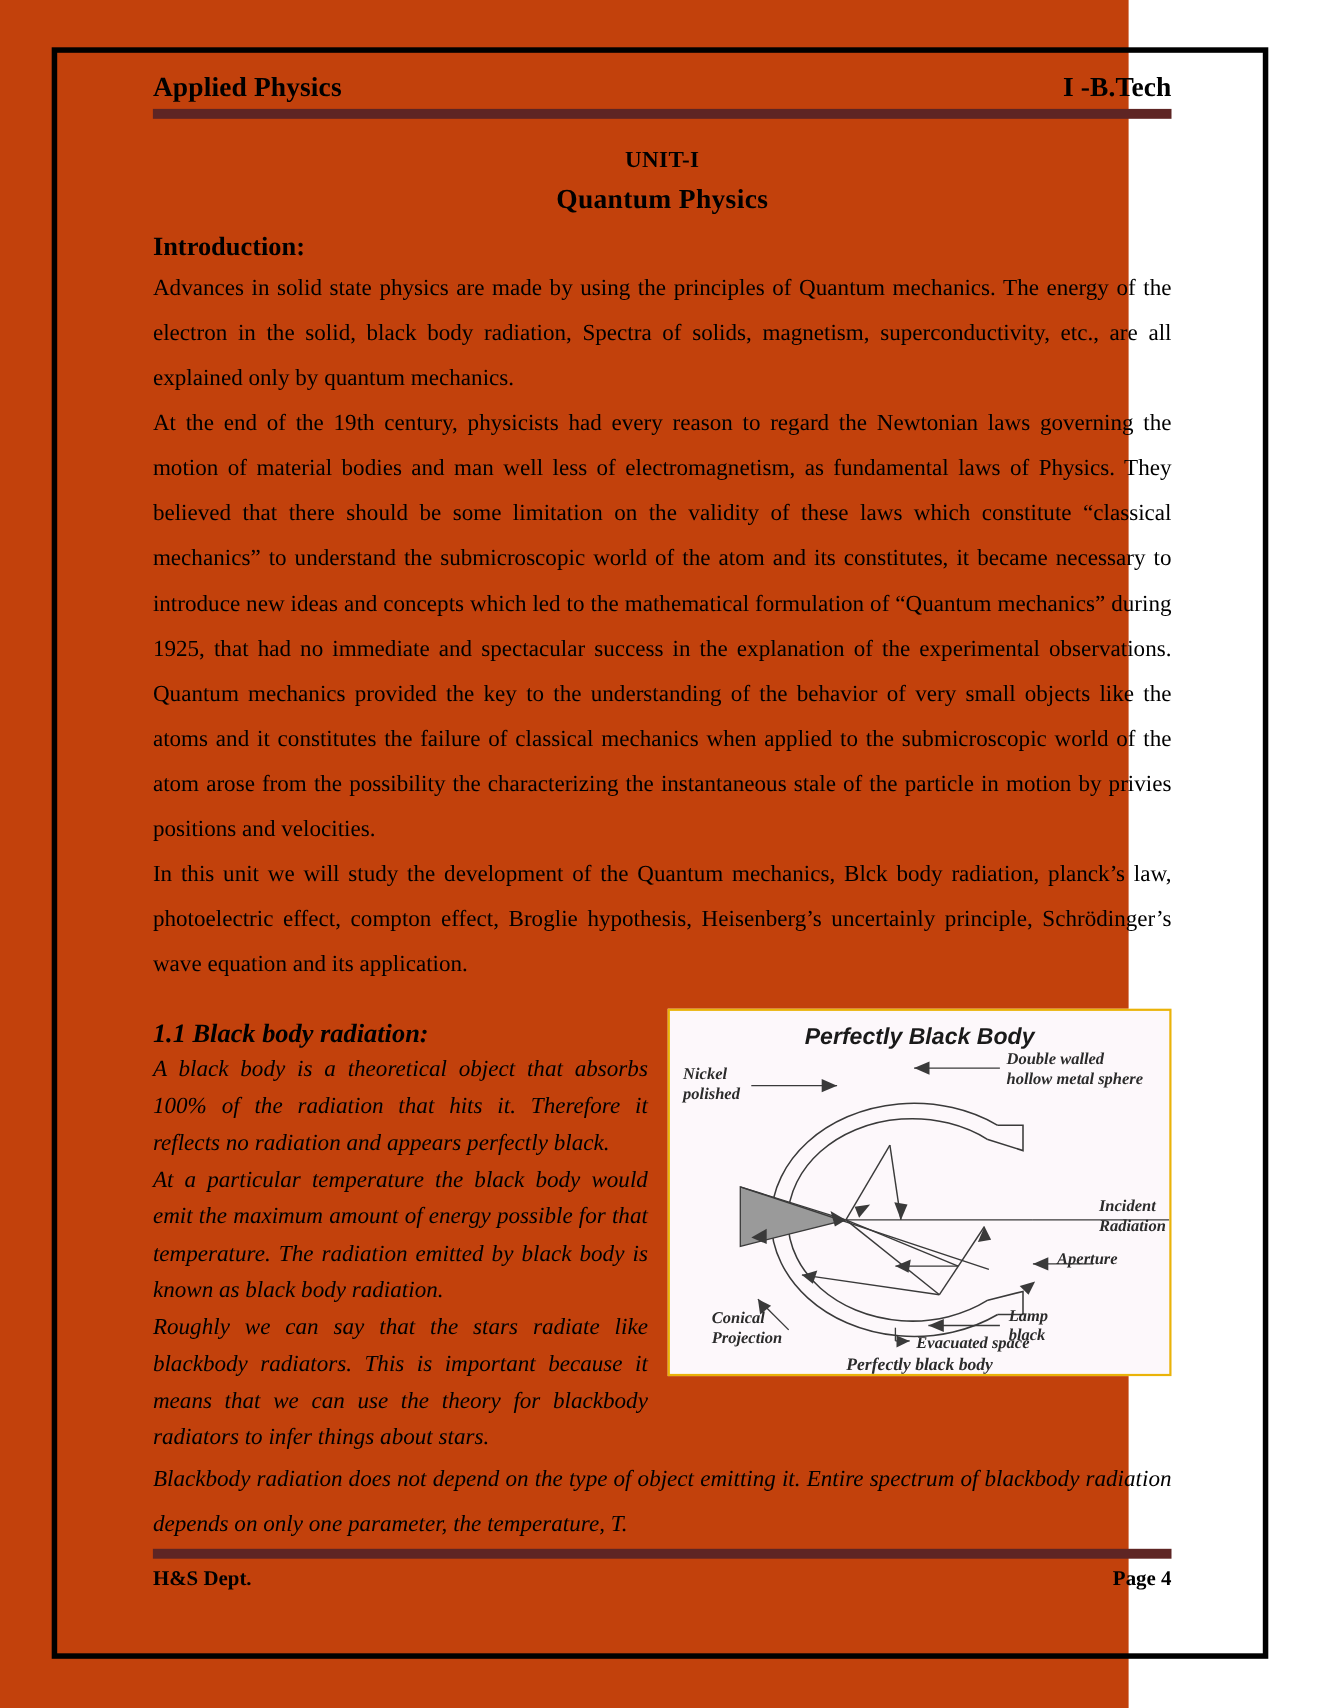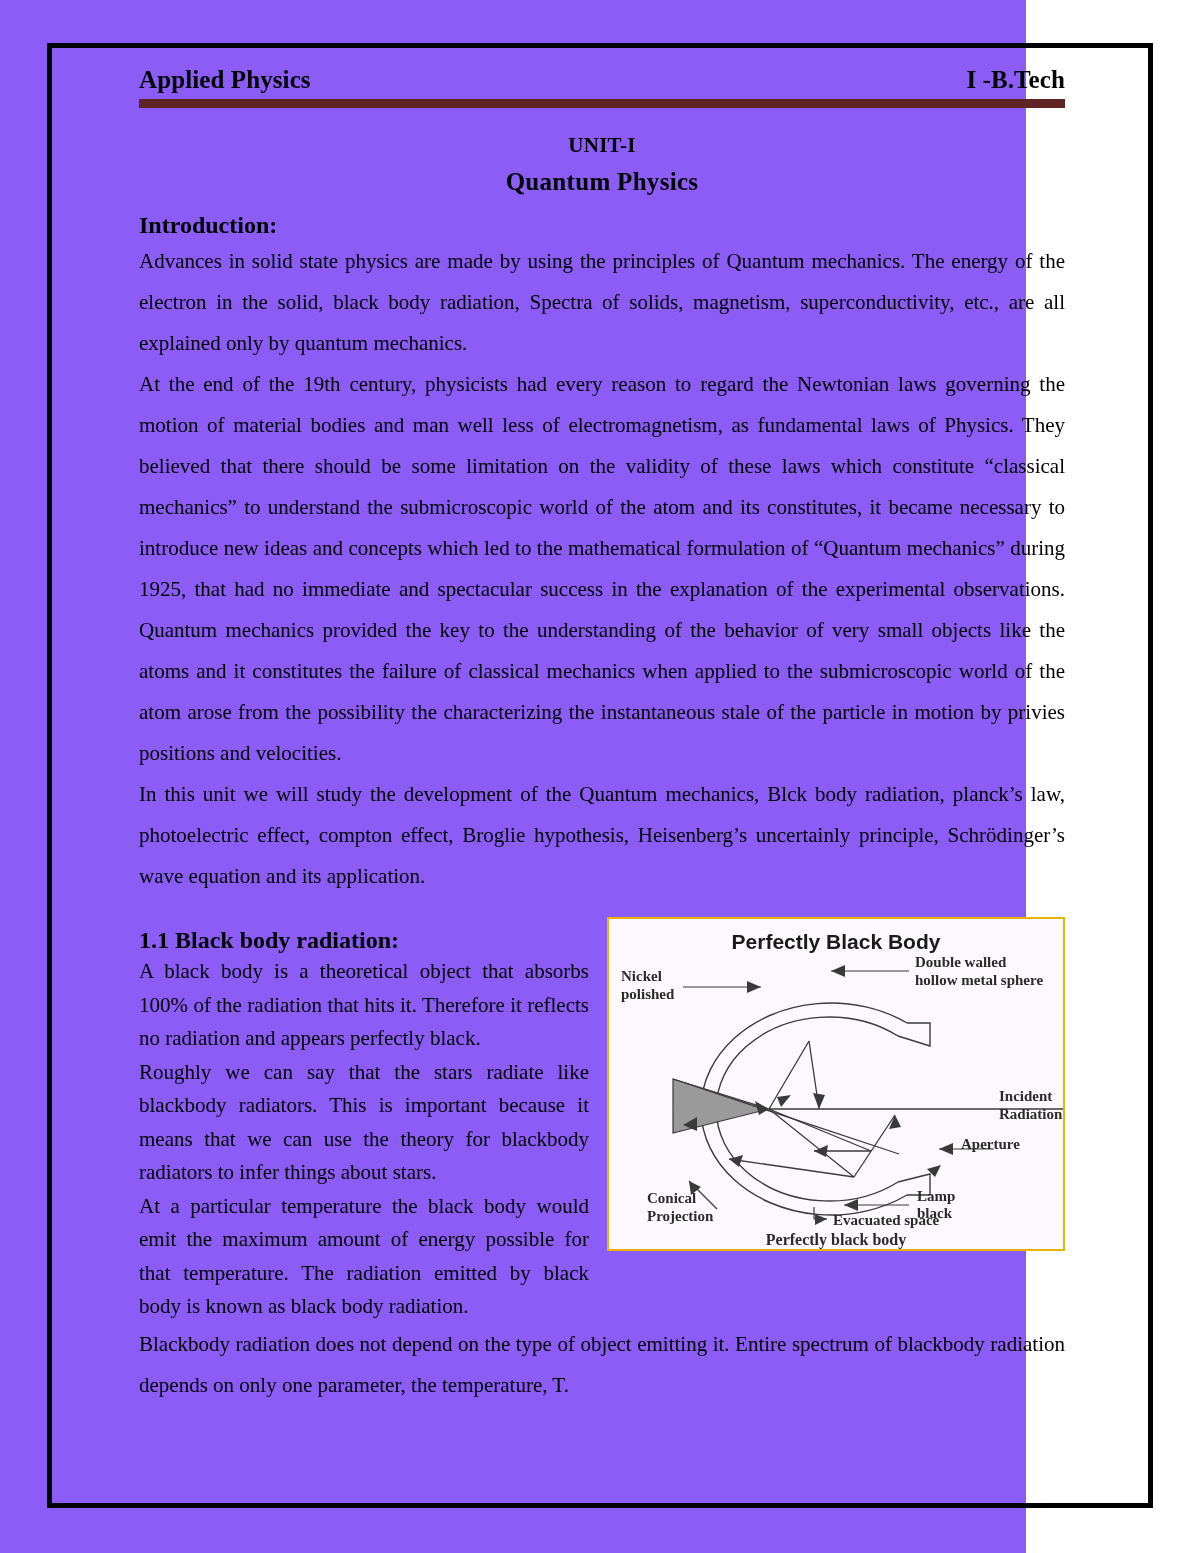--- a/index.html
+++ b/index.html
@@ -14,21 +14,21 @@
     font-family: "Liberation Serif", "DejaVu Serif", serif;
     color: #000000;
     overflow: hidden;
   }
 
   
   .page {
     position: absolute;
     left: 0; top: 0;
     width: 1026px; height: 1553px;
-    background: #8b5cf6;
+    background: #c2410c;
   }
   .page-border {
     position: absolute;
     left: 47px;
     top: 43px;
     width: 1106px;
     height: 1465px;
     border: 5px solid #000000;
     box-sizing: border-box;
   }
@@ -92,20 +92,21 @@
     hyphens: none;
   }
   p.body + p.body { margin-top: 0px; }
 
   .intro-block { margin-top: 2px; }
 
   
   .bb-section {
     margin-top: 30px;
     position: relative;
+    font-style: italic;
   }
   .bb-heading {
     font-size: 24px;
     font-weight: 700;
     margin: 0 0 1px 0;
   }
   .figure-float {
     float: right;
     width: 458px;
     margin: -38px 0 6px 18px;
@@ -261,26 +262,33 @@
               <text x="38" y="302">Projection</text>
             </g>
 
             <text x="227" y="326" text-anchor="middle" font-family="Liberation Serif, serif" font-size="16" font-weight="bold" fill="#2b2b2b">Perfectly black body</text>
           </svg>
         </div>
       </div>
 
       <div class="bb-text">
         <p>A black body is a theoretical object that absorbs 100% of the radiation that hits it. Therefore it reflects no radiation and appears perfectly black.</p>
+        <p>At a particular temperature the black body would emit the maximum amount of energy possible for that temperature. The radiation emitted by black body is known as black body radiation.</p>
         <p>Roughly we can say that the stars radiate like blackbody radiators. This is important because it means that we can use the theory for blackbody radiators to infer things about stars.</p>
-        <p>At a particular temperature the black body would emit the maximum amount of energy possible for that temperature. The radiation emitted by black body is known as black body radiation.</p>
       </div>
 
       <div class="clearer"></div>
 
       <div class="tail-text">
         <p class="body">Blackbody radiation does not depend on the type of object emitting it. Entire spectrum of blackbody radiation depends on only one parameter, the temperature, T.</p>
       </div>
     </div>
 
   </div>
 
+  <div class="footer">
+    <div class="footer-rule"></div>
+    <div class="footer-row">
+      <span>H&amp;S Dept.</span>
+      <span>Page 4</span>
+    </div>
+  </div>
 </div>
 
 </body></html>

